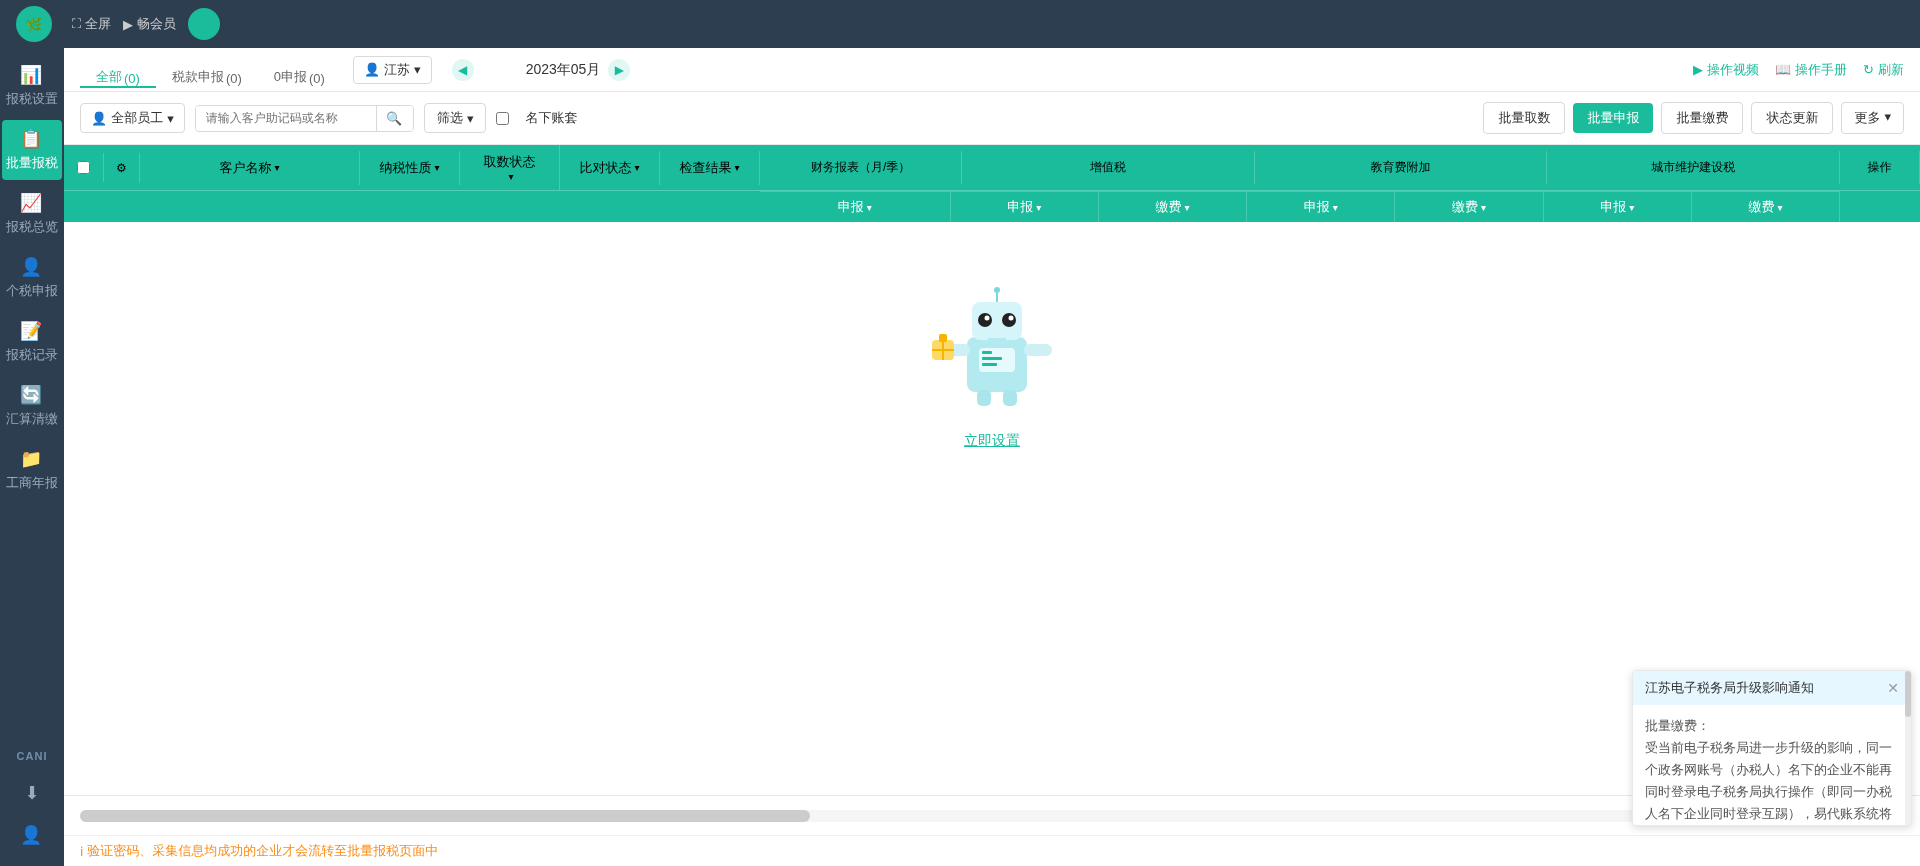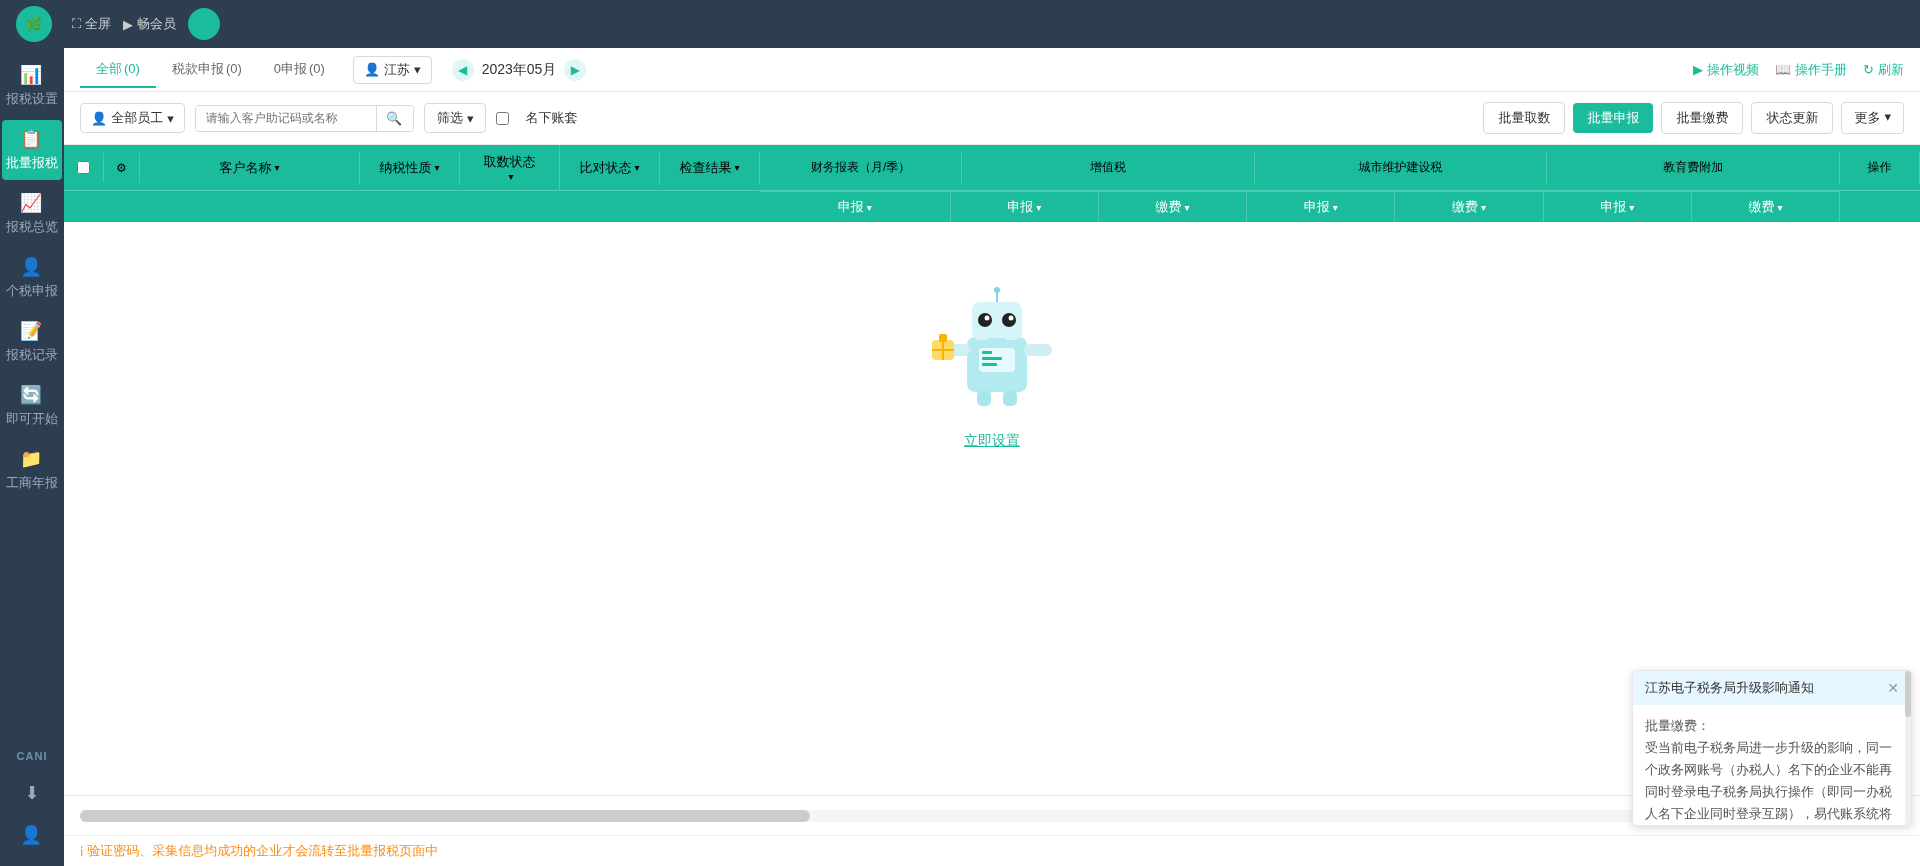--- a/index.html
+++ b/index.html
@@ -108,21 +108,21 @@
       align-items: center;
       padding: 0 16px;
       border-bottom: 1px solid #e8e8e8;
       height: 44px;
       gap: 0;
     }
     .tab-item {
       padding: 0 16px;
       height: 36px;
       display: flex;
-      align-items: center;
+      align-items: flex-end;
       cursor: pointer;
       color: #666;
       border-bottom: 2px solid transparent;
       font-size: 13px;
     }
     .tab-item.active { color: #1abc9c; border-bottom: 2px solid #1abc9c; }
     .tab-item .count { color: #1abc9c; margin-left: 2px; }
 
     .tabs-right {
       margin-left: auto;
@@ -146,21 +146,21 @@
     }
     .month-nav .arrow {
       width: 22px; height: 22px;
       background: #e0f7f3;
       border-radius: 50%;
       display: flex; align-items: center; justify-content: center;
       cursor: pointer;
       color: #1abc9c;
       font-size: 12px;
     }
-    .month-text { font-size: 14px; color: #333; font-weight: 500; }
+    .month-text { font-size: 14px; color: #333; font-weight: 500; margin-left: 44px; }
 
     
     .region-selector {
       display: flex; align-items: center; gap: 4px;
       padding: 4px 10px;
       border: 1px solid #d9d9d9;
       border-radius: 4px;
       cursor: pointer;
       color: #333;
       margin-left: 12px;
@@ -442,21 +442,21 @@
     <div class="sidebar-item">
       <span class="icon">👤</span>
       <span>个税申报</span>
     </div>
     <div class="sidebar-item">
       <span class="icon">📝</span>
       <span>报税记录</span>
     </div>
     <div class="sidebar-item">
       <span class="icon">🔄</span>
-      <span>即可开始</span>
+      <span>汇算清缴</span>
     </div>
     <div class="sidebar-item">
       <span class="icon">📁</span>
       <span>工商年报</span>
     </div>
 
     <div class="sidebar-bottom">
       <div class="cani-brand">CANI</div>
       <div class="sidebar-item">
         <span class="icon">⬇</span>
@@ -565,22 +565,22 @@
           <div class="th th-compare">
             <span>比对状态</span>
             <span class="th-filter">▾</span>
           </div>
           <div class="th th-check">
             <span>检查结果</span>
             <span class="th-filter">▾</span>
           </div>
           <div class="th th-finance">财务报表（月/季）</div>
           <div class="th th-vat">增值税</div>
+          <div class="th th-edu">教育费附加</div>
           <div class="th th-city">城市维护建设税</div>
-          <div class="th th-edu">教育费附加</div>
           <div class="th th-op">操作</div>
         </div>
 
         <div class="header-sub-row">
           <div style="width:40px; min-width:40px; border-right:1px solid rgba(255,255,255,0.2);"></div>
           <div style="width:36px; min-width:36px; border-right:1px solid rgba(255,255,255,0.2);"></div>
           <div style="width:220px; min-width:220px; border-right:1px solid rgba(255,255,255,0.2);"></div>
           <div style="width:100px; min-width:100px; border-right:1px solid rgba(255,255,255,0.2);"></div>
           <div style="width:100px; min-width:100px; border-right:1px solid rgba(255,255,255,0.2);"></div>
           <div style="width:100px; min-width:100px; border-right:1px solid rgba(255,255,255,0.2);"></div>

